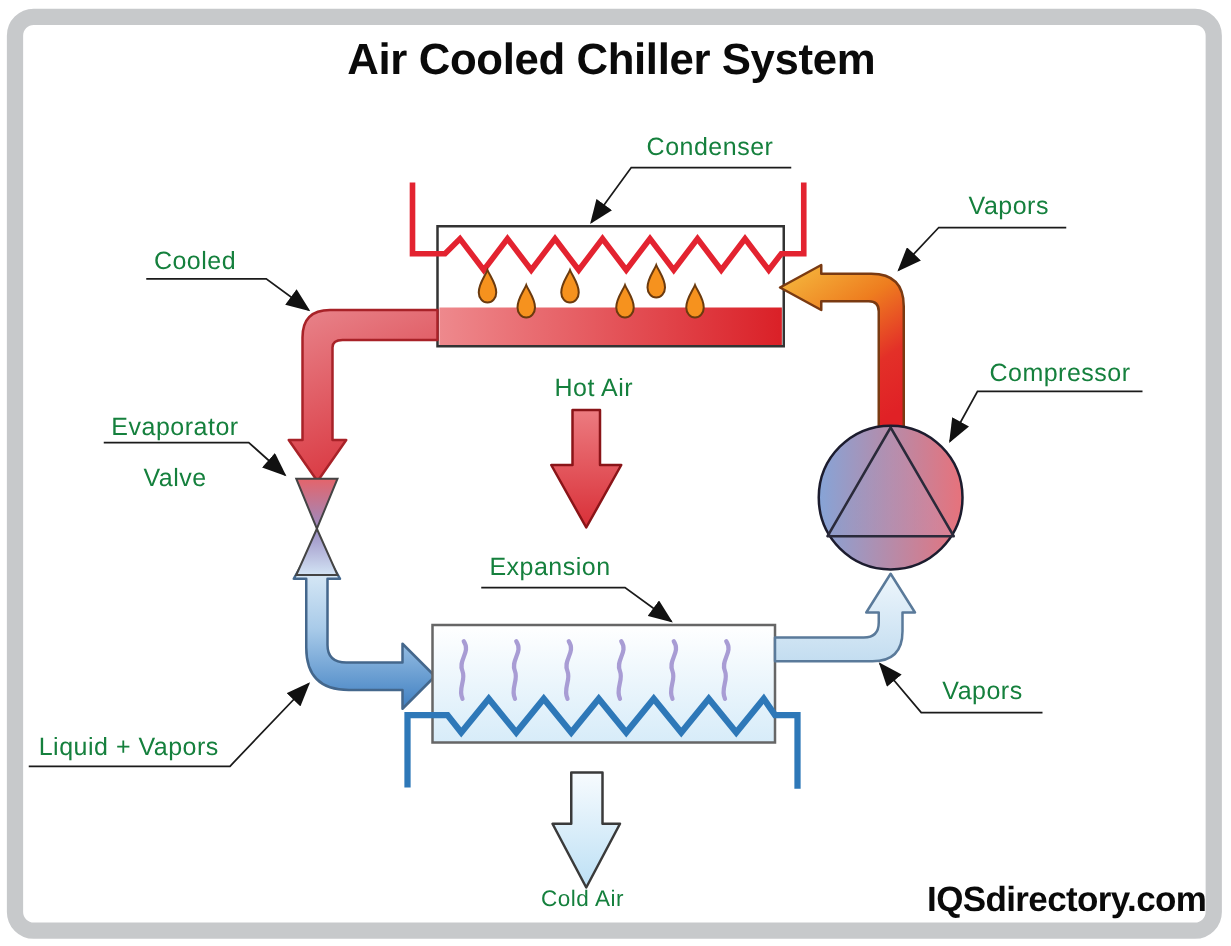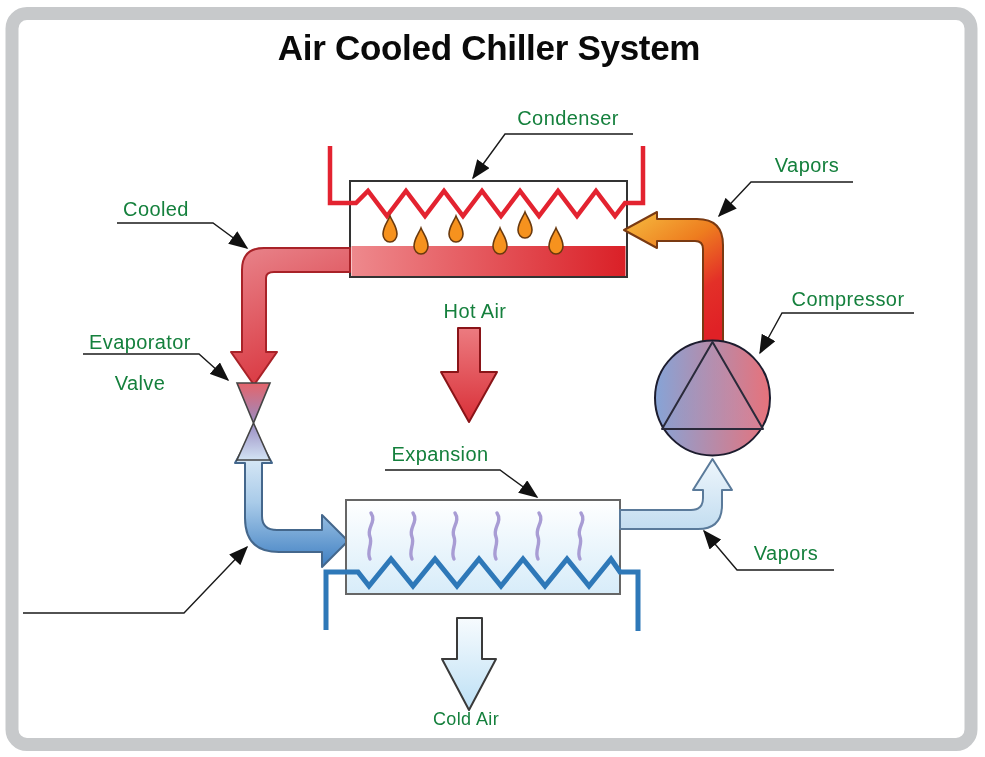--- a/index.html
+++ b/index.html
@@ -160,16 +160,18 @@
 
 <div class="lbl" style="left:568px;top:107px">Condenser</div>
 <div class="lbl" style="left:807px;top:154px">Vapors</div>
 <div class="lbl" style="left:848px;top:288px">Compressor</div>
 <div class="lbl" style="left:156px;top:198px">Cooled</div>
 <div class="lbl" style="left:140px;top:331px">Evaporator</div>
 <div class="lbl" style="left:140px;top:372px">Valve</div>
 <div class="lbl" style="left:475px;top:300px">Hot Air</div>
 <div class="lbl" style="left:440px;top:443px">Expansion</div>
 <div class="lbl" style="left:786px;top:542px">Vapors</div>
+<div class="lbl" style="left:103px;top:587px">Liquid + Vapors</div>
 <div class="lbl" style="left:466px;top:710px;font-size:18px">Cold Air</div>
 
+<div class="watermark">IQSdirectory.com</div>
 
 </div>
 
 </body></html>

